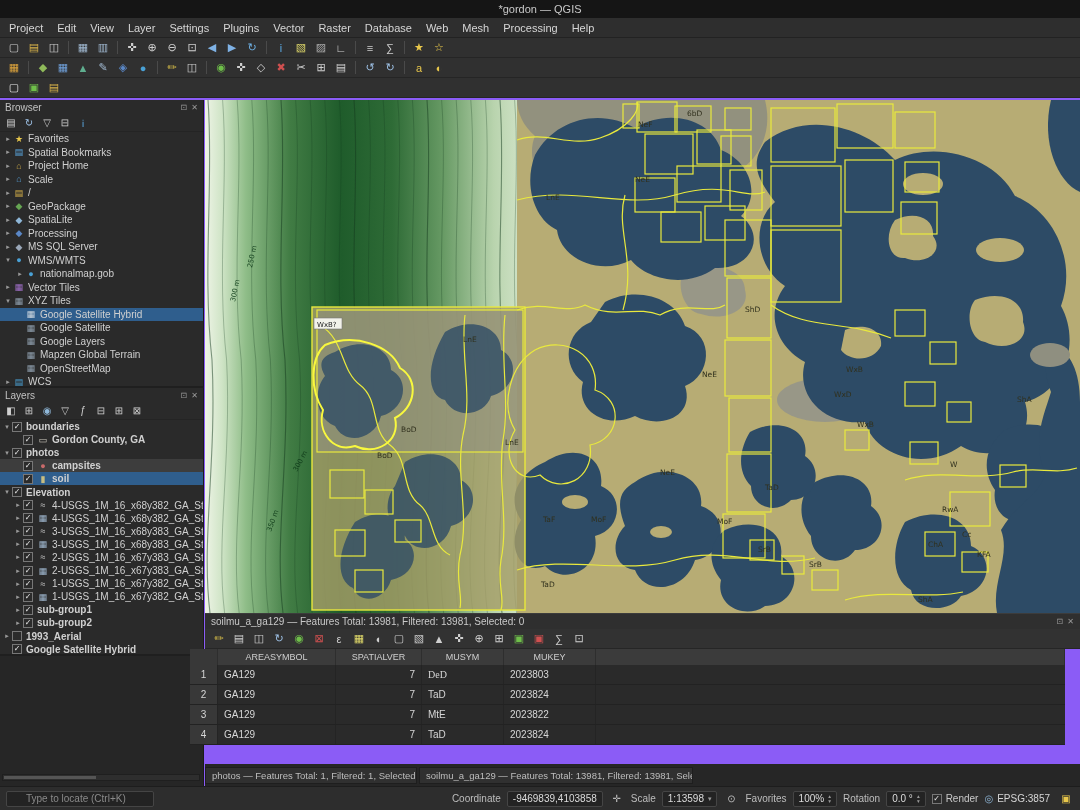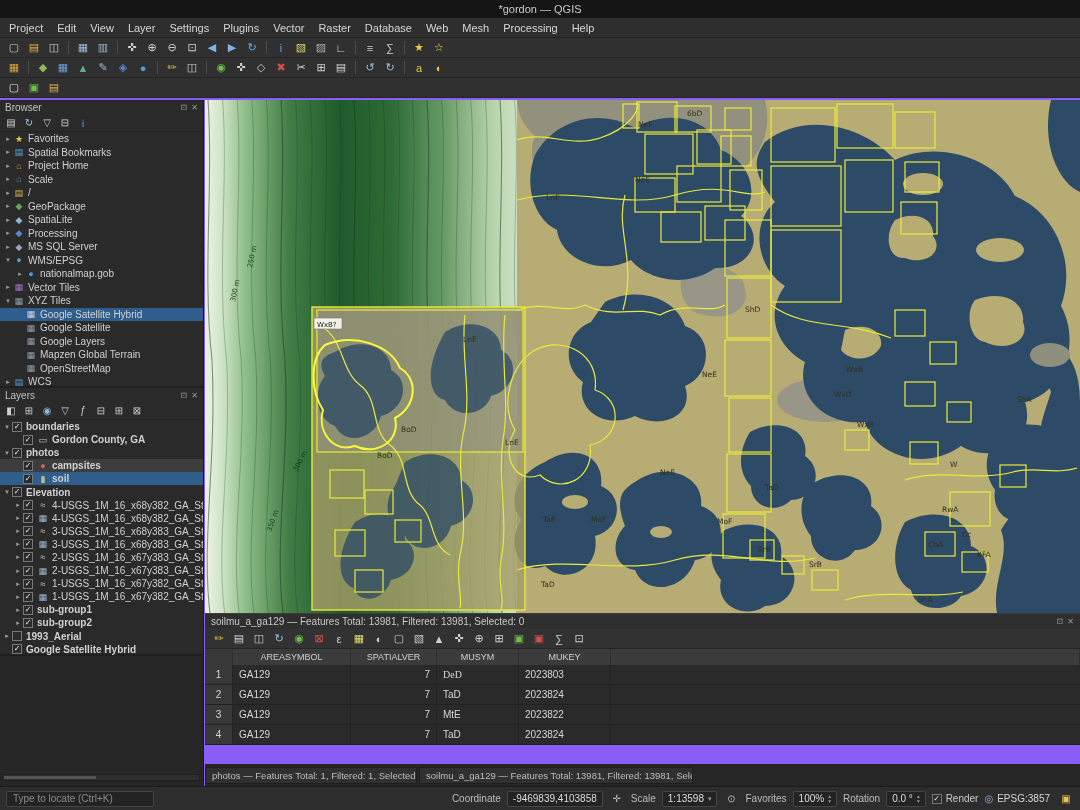--- a/index.html
+++ b/index.html
@@ -39,38 +39,38 @@
   .hscroll{position:absolute;left:2px;bottom:5px;width:198px;height:7px;background:#2e2e2e;border:1px solid #1f1f1f}
   .hs-handle{position:absolute;left:1px;top:1px;width:92px;height:3px;background:#555}
 
   
   #map{position:absolute;left:205px;top:100px;width:875px;height:513px;background:#b7ac74}
   #map svg{display:block;font-family:"DejaVu Sans",sans-serif}
 
   
   #attr-header{position:absolute;left:205px;top:613px;width:875px;height:16px;background:#2f2f2f;border-top:1px solid #3c3c3c;display:flex;align-items:center;font-size:10px;color:#c8c8c8;padding:0 6px}
   #attr-toolbar{position:absolute;left:205px;top:629px;width:875px;height:20px;background:#323232;border-bottom:1px solid #262626;display:flex;align-items:center;padding-left:4px}
-  #attr-table{position:absolute;left:205px;top:649px;width:875px;height:96px;background:#242424}
+  #attr-table{position:absolute;left:190px;top:649px;width:875px;height:96px;background:#242424}
   #at-header{display:flex;height:16px;background:#3b3b3b;font-size:9px;color:#cfcfcf}
   .at-row{display:flex;height:20px;background:#2a2a2a;border-bottom:1px solid #222;font-size:10px;color:#d6d6d6}
   .at-cell{display:inline-flex;align-items:center;padding:0 6px;border-right:1px solid #242424;overflow:hidden;flex:none}
   #at-header .at-cell{justify-content:center;border-right:1px solid #2e2e2e}
   .at-num{background:#383838;justify-content:center !important}
   .at-fill{flex:1 1 auto !important;border-right:none}
   .at-cell.right{justify-content:flex-end}
   #attr-footer{position:absolute;left:205px;top:745px;width:875px;height:19px;background:#2c2c2c;display:flex;align-items:center;padding-left:4px;border-top:1px solid #222}
   .saf-btn{height:15px;display:inline-flex;align-items:center;gap:6px;background:#3a3a3a;border:1px solid #4a4a4a;border-radius:2px;font-size:9.5px;color:#d0d0d0;padding:0 7px}
   .saf-btn .dd{font-size:7px;color:#9a9a9a}
 
   #dock-strip{position:absolute;left:205px;top:764px;width:875px;height:22px;background:#262626}
   .dock-title{position:absolute;top:3px;height:17px;background:#303030;border:1px solid #1e1e1e;display:flex;align-items:center;font-size:9.5px;color:#bdbdbd;padding:0 6px;overflow:hidden;white-space:nowrap}
 
   
   #statusbar{position:absolute;left:0;top:786px;width:1080px;height:24px;background:#2d2d2d;border-top:1px solid #1d1d1d;display:flex;align-items:center;font-size:10px;color:#c9c9c9;padding:0 6px;gap:6px}
-  .locate{width:148px;height:16px;background:#232323;border:1px solid #454545;border-radius:2px;display:flex;align-items:center;padding:0 6px;color:#8a8a8a;overflow:hidden;white-space:nowrap}
+  .locate{width:148px;height:16px;background:#232323;border:1px solid #454545;border-radius:2px;display:flex;align-items:center;padding:0 19px;color:#8a8a8a;overflow:hidden;white-space:nowrap}
   .sb-label{color:#bdbdbd}
   .sb-box{height:16px;background:#232323;border:1px solid #454545;border-radius:2px;display:inline-flex;align-items:center;justify-content:center;padding:0 5px;color:#dcdcdc;white-space:nowrap}
   .sb-box .dd{font-size:7px;color:#9a9a9a;margin-left:4px}
   .spin{display:inline-flex;flex-direction:column;font-size:5.5px;line-height:5px;color:#9a9a9a;margin-left:4px}
   .sb-icon{width:16px;text-align:center;color:#b9b9b9}
   .sb-icon.msg{color:#e8c74b;margin-left:2px}
   .sb-check{display:inline-flex;align-items:center;gap:4px}
   .cbx{width:10px;height:10px;border:1px solid #777;background:#2b2b2b;font-size:8px;line-height:8px;color:#e9e9e9;display:inline-flex;align-items:center;justify-content:center}
   .sb-crs{display:inline-flex;align-items:center;gap:4px;color:#d6d6d6}
   .crs-ic{color:#8fb7d8;font-size:10px}
@@ -209,21 +209,21 @@
           <span class="tlabel">Processing</span>
         </div>
         <div class="tree-row" style="padding-left: 3px;">
           <span class="exp">▸</span>
           <span class="ticon" style="color: rgb(154, 167, 184);">◆</span>
           <span class="tlabel">MS SQL Server</span>
         </div>
         <div class="tree-row" style="padding-left: 3px;">
           <span class="exp">▾</span>
           <span class="ticon" style="color: rgb(73, 161, 214);">●</span>
-          <span class="tlabel">WMS/EPSG</span>
+          <span class="tlabel">WMS/WMTS</span>
         </div>
         <div class="tree-row" style="padding-left: 15px;">
           <span class="exp">▸</span>
           <span class="ticon" style="color: rgb(73, 161, 214);">●</span>
           <span class="tlabel">nationalmap.gob</span>
         </div>
         <div class="tree-row" style="padding-left: 3px;">
           <span class="exp">▸</span>
           <span class="ticon" style="color: rgb(160, 111, 200);">▦</span>
           <span class="tlabel">Vector Tiles</span>

